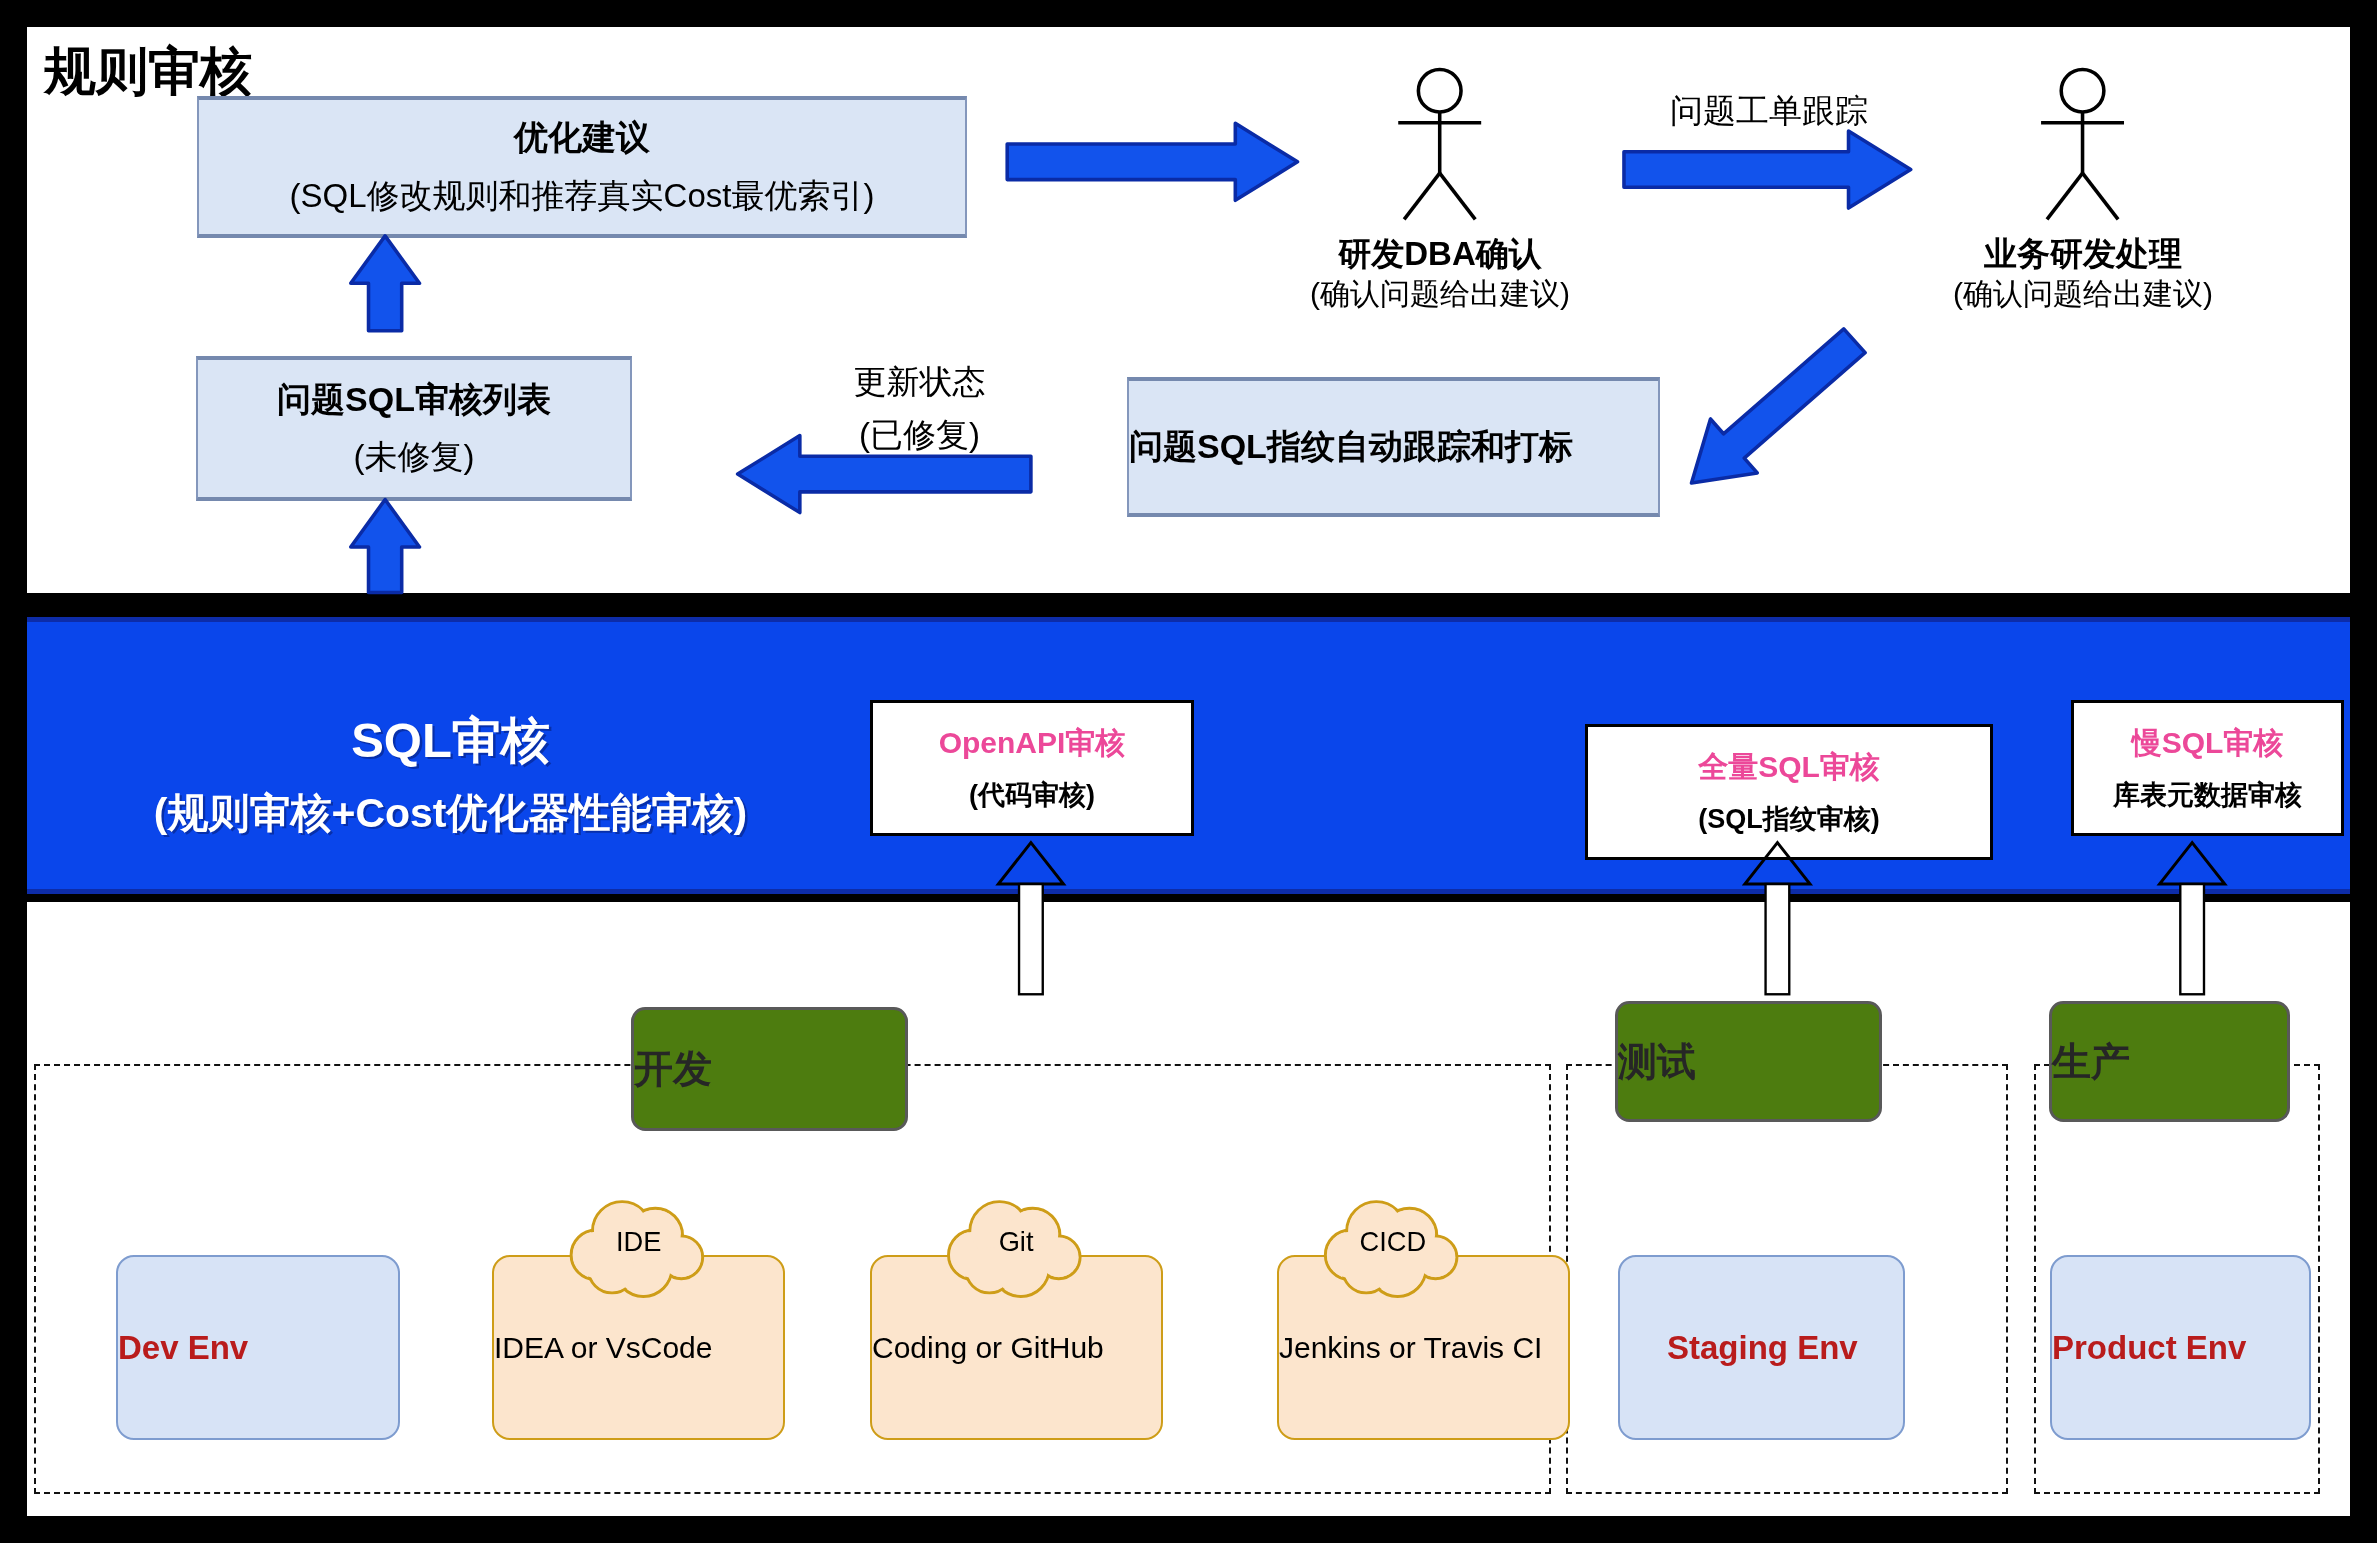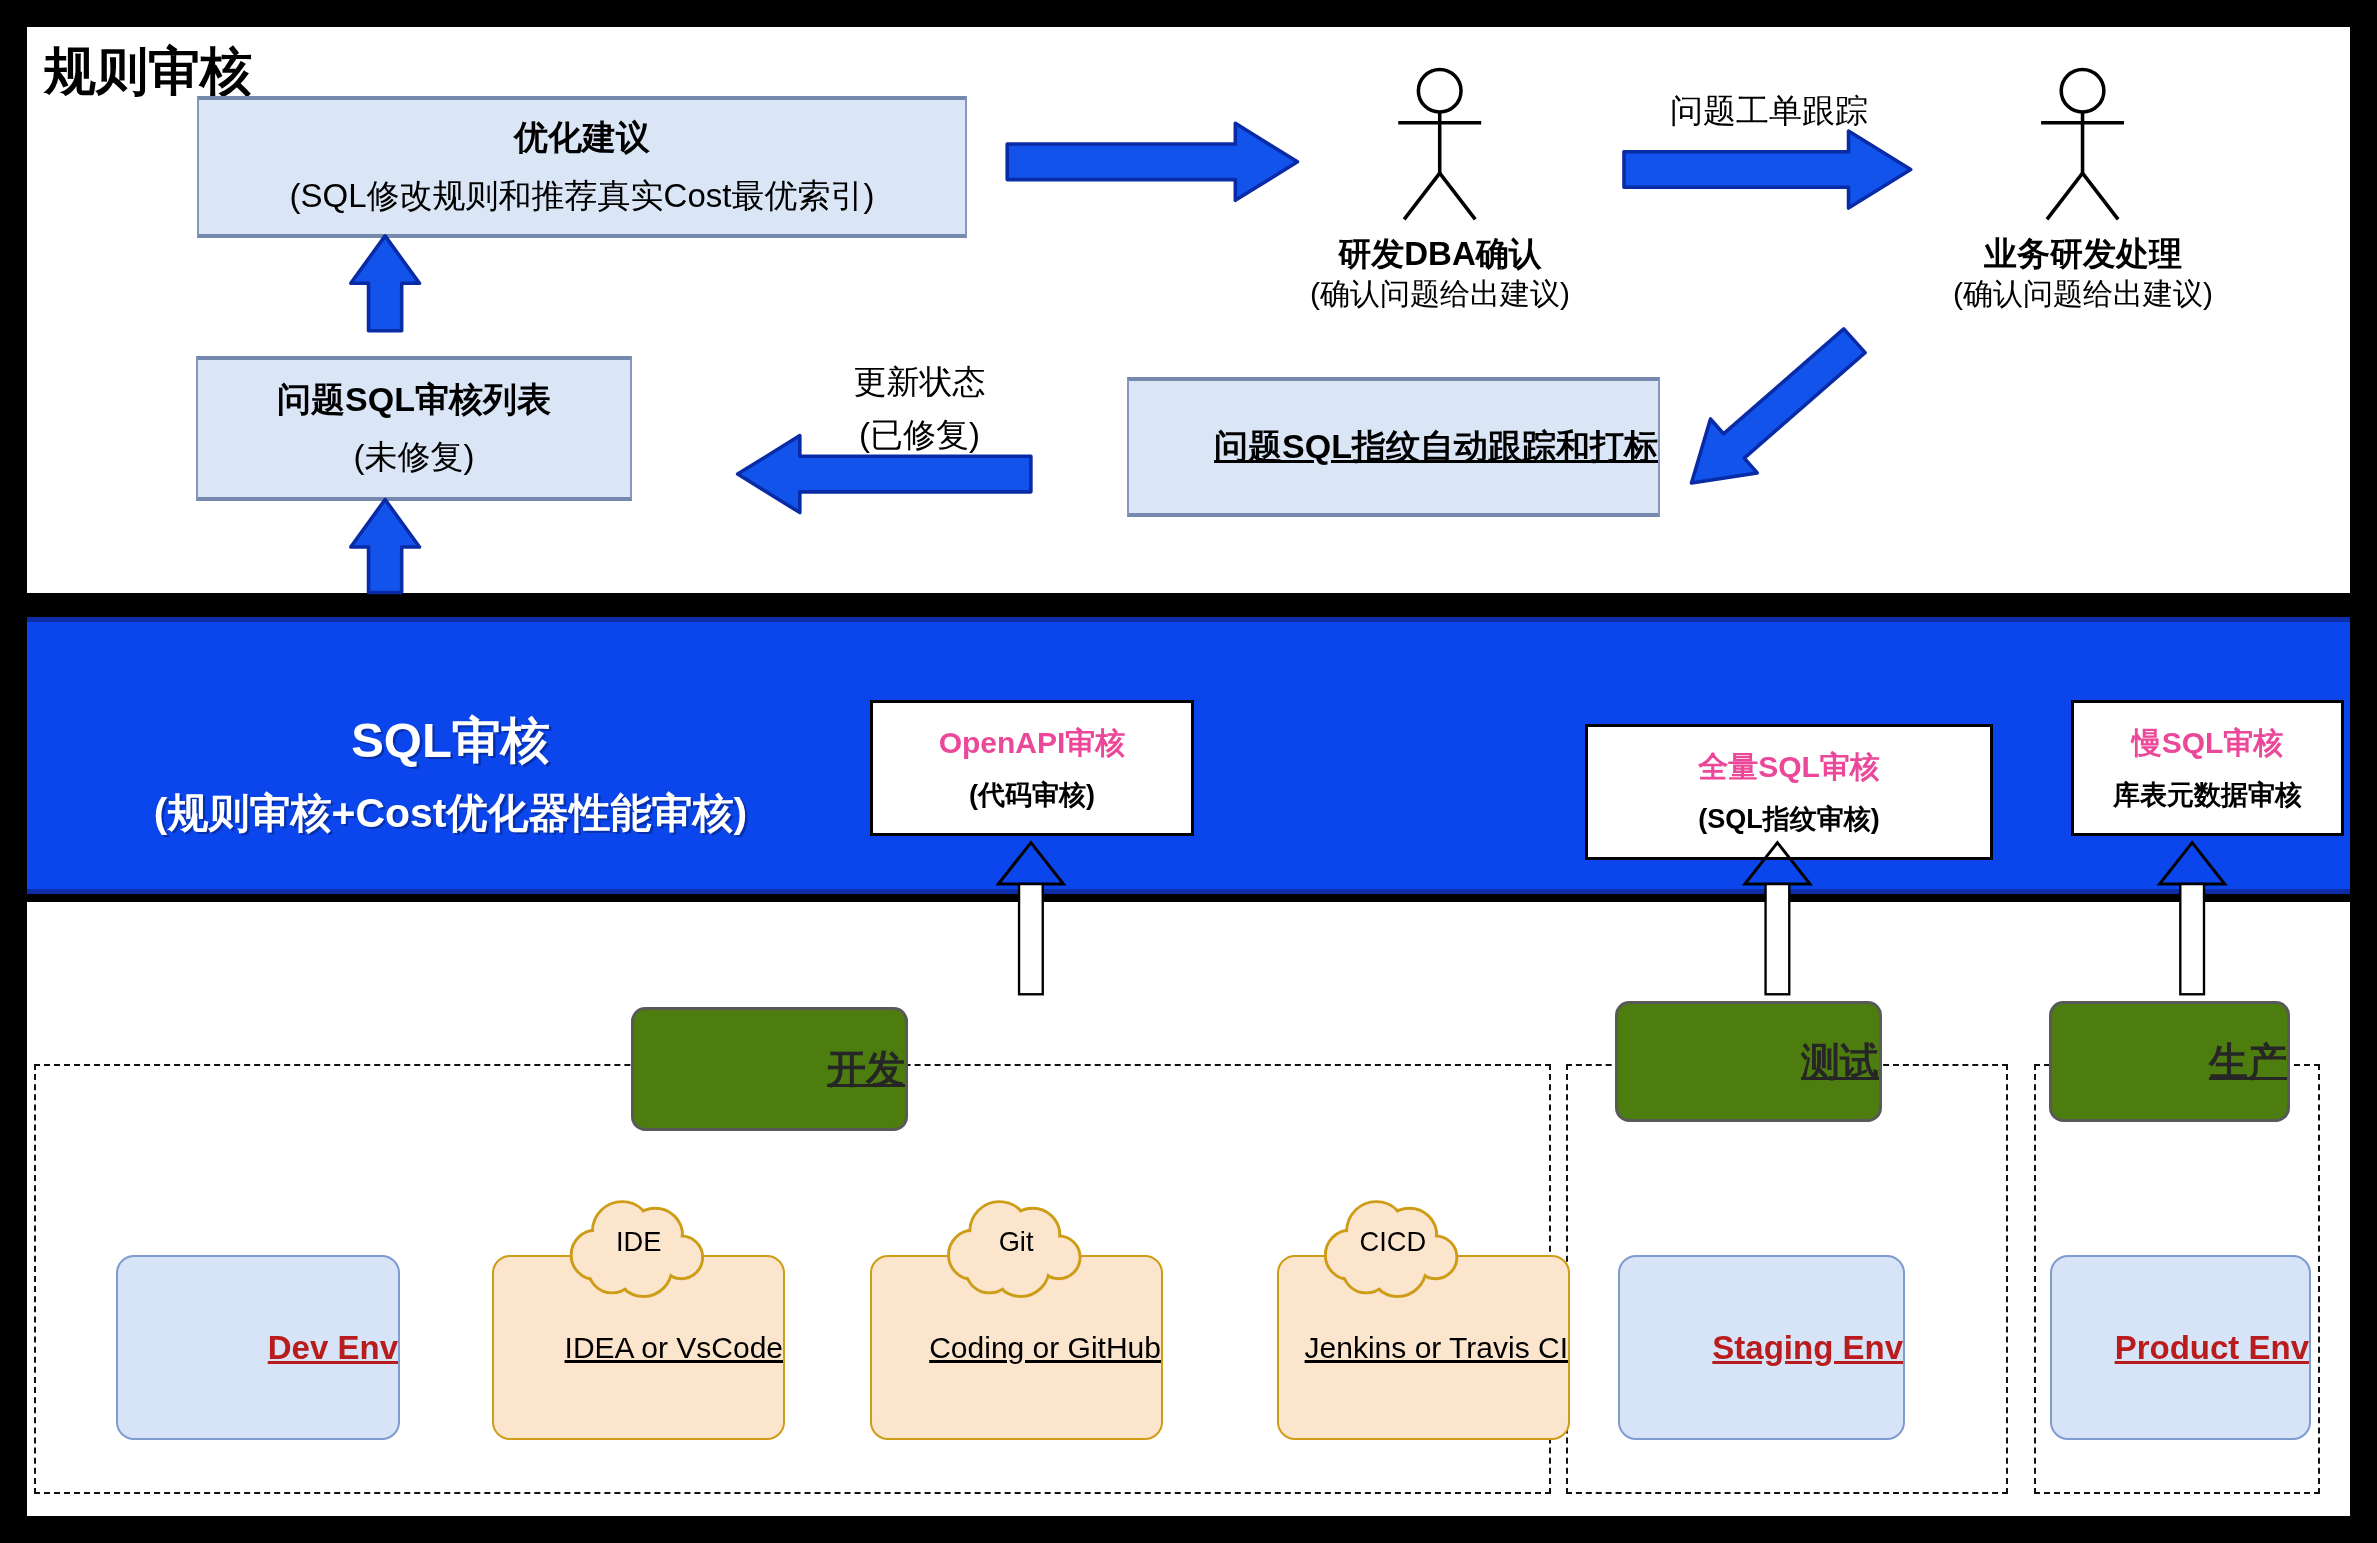--- a/index.html
+++ b/index.html
@@ -1,20 +1,20 @@
 <!DOCTYPE html>
 <html style="font-size:9.5px"><head>
 <meta charset="utf-8">
 <style>
   html,body{margin:0;padding:0;background:#000;}
   #canvas{position:relative;width:2377px;height:1543px;background:#000;overflow:hidden;
           font-family:"Liberation Sans","DejaVu Sans",sans-serif;}
   .panel{position:absolute;background:#fff;}
   .band{position:absolute;background:#0A46EB;border-top:5.3px solid #0D2CA8;border-bottom:5.3px solid #0D2CA8;}
-  .center{display:flex;align-items:center;justify-content:flex-end;text-align:center;text-decoration:underline;}
+  .center{display:flex;align-items:center;justify-content:flex-start;text-align:center;}
   .col{display:flex;flex-direction:column;align-items:center;justify-content:space-around;text-align:center;}
   .lbox{position:absolute;background:#DAE5F5;border:2.4px solid #8497BC;border-top:4.1px solid #7589AE;border-bottom:4.1px solid #7589AE;box-sizing:border-box;}
   .lbox .t1{font-weight:bold;font-size:34px;color:#000;}
   .lbox .t2{font-size:33px;color:#000;}
   .bandbox{position:absolute;background:#fff;border:3px solid #000;box-sizing:border-box;}
   .bandbox .t1{font-weight:600;font-size:30px;color:#ec4899;}
   .bandbox .t2{font-weight:600;font-size:27px;color:#000;}
   .band-title{position:absolute;color:#fff;text-align:center;text-shadow:2.4px 2.4px 0 rgba(5,20,90,.45);}
   .band-title .t1{font-size:49px;font-weight:bold;margin-bottom:12px;}
   .band-title .t2{font-size:41px;font-weight:bold;}
@@ -97,21 +97,21 @@
   <div class="dashedbox" style="left:2034px;top:1064px;width:286px;height:430px;"></div>
 
   <div class="stage-label center" style="left:631px;top:1007px;width:277px;height:124px;">开发</div>
   <div class="stage-label center" style="left:1615px;top:1001px;width:267px;height:121px;">测试</div>
   <div class="stage-label center" style="left:2049px;top:1001px;width:241px;height:121px;">生产</div>
 
   <div class="env center" style="left:116px;top:1255px;width:284px;height:185px;">Dev Env</div>
   <div class="tool center" style="left:492px;top:1255px;width:293px;height:185px;">IDEA or VsCode</div>
   <div class="tool center" style="left:870px;top:1255px;width:293px;height:185px;">Coding or GitHub</div>
   <div class="tool center" style="left:1277px;top:1255px;width:293px;height:185px;">Jenkins or Travis CI</div>
-  <div class="env center" style="left:1618px;top:1255px;width:287px;height:185px;">Staging Env</div>
+  <div class="env center" style="left:1618px;top:1255px;width:287px;height:185px;padding-left:47px;">Staging Env</div>
   <div class="env center" style="left:2050px;top:1255px;width:261px;height:185px;">Product Env</div>
 
   <svg class="overlay" width="2377" height="1543" viewBox="0 0 4012 2604">
 
     <polygon class="barrow" points="1700,243 2085,243 2085,208 2190,273 2085,338 2085,303 1700,303"></polygon>
     <polygon class="barrow" points="2741,256 3120,256 3120,221 3225,286 3120,351 3120,316 2741,316"></polygon>
     <polygon class="barrow" points="1740,770 1350,770 1350,735 1245,800 1350,865 1350,830 1740,830"></polygon>
     <polygon class="barrow" points="622,558 622,478 592,478 650,398 708,478 678,478 678,558"></polygon>
     <polygon class="barrow" points="622,1000 622,923 592,923 650,843 708,923 678,923 678,1000"></polygon>
     <polygon class="barrow" points="3112,555 2909,732 2887,707 2855,815 2966,798 2944,773 3148,595"></polygon>

